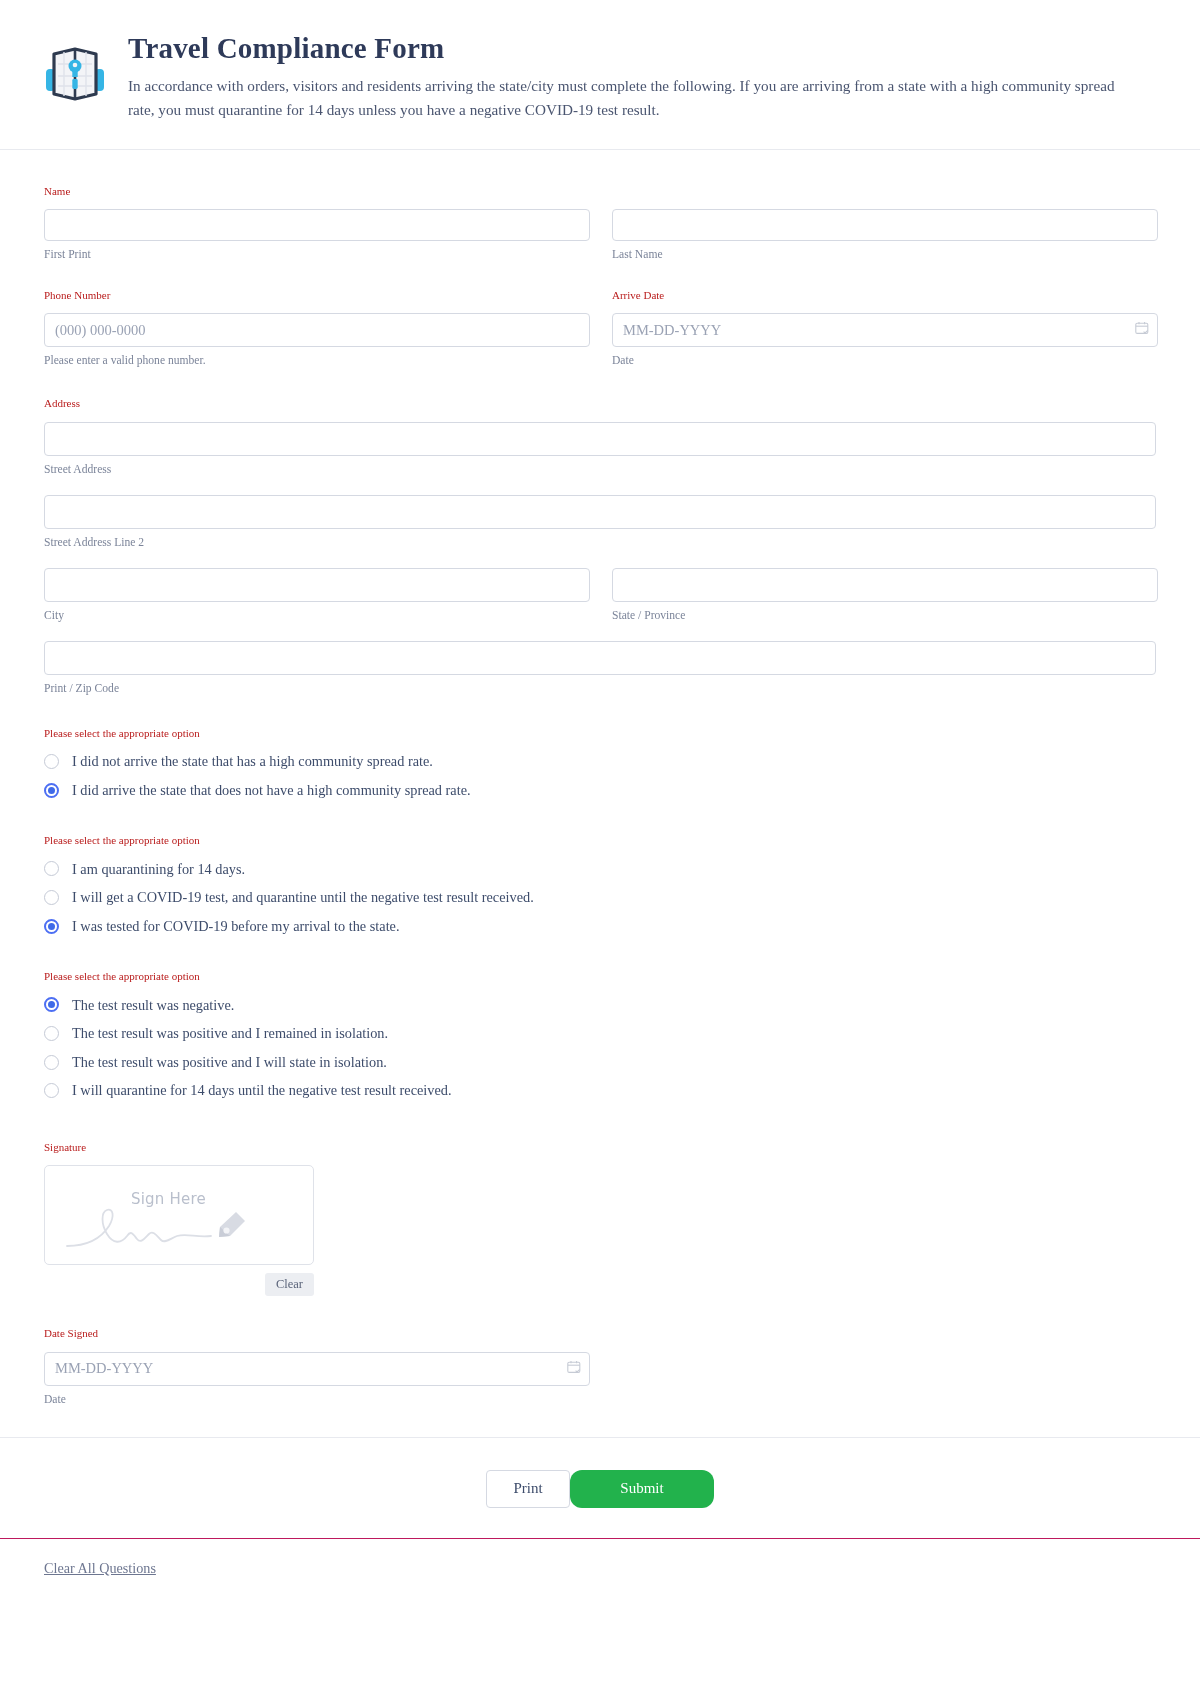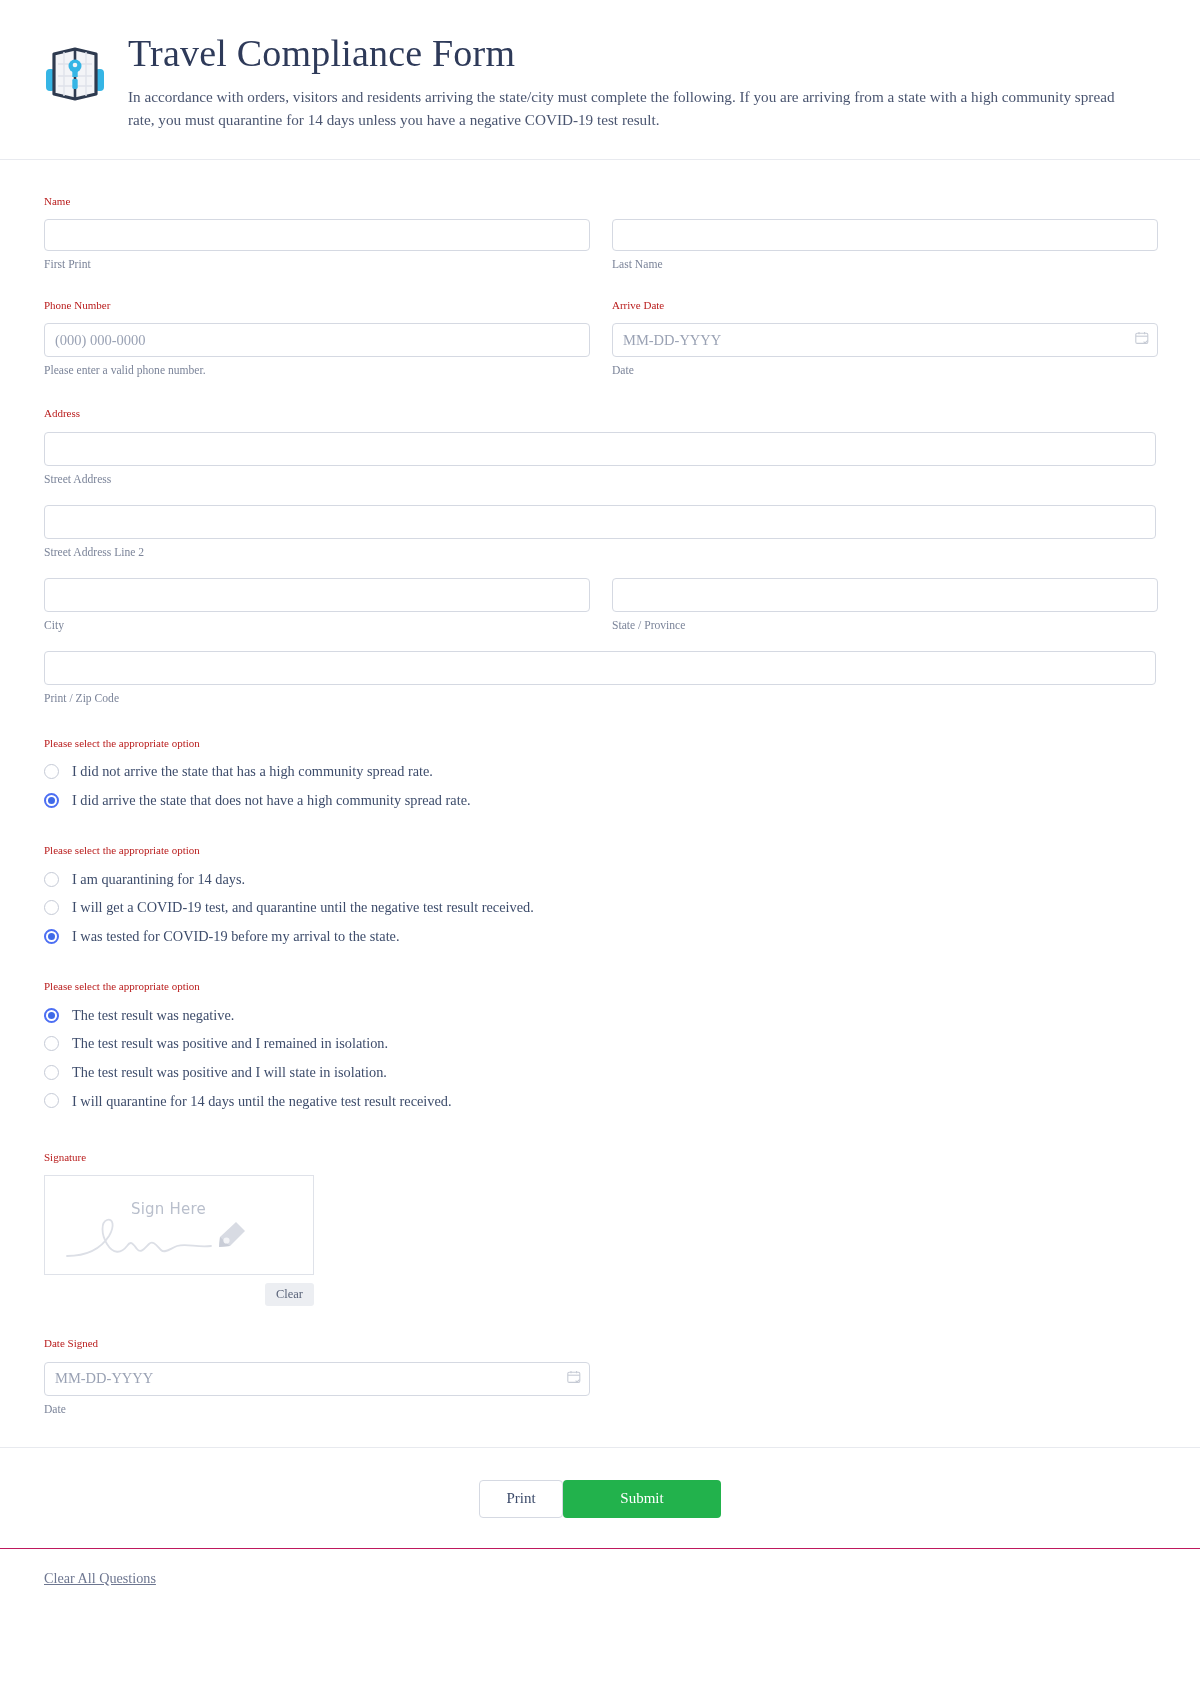--- a/index.html
+++ b/index.html
@@ -20,22 +20,22 @@
     background: #fff;
   }
   .header-icon {
     flex: 0 0 auto;
     width: 62px; height: 72px;
     margin-right: 22px;
     margin-top: 6px;
   }
   .header-text { flex: 1 1 auto; padding-top: 2px; }
   .form-title {
-    font-size: 38px;
-    font-weight: normal;
+    font-size: 29px;
+    font-weight: bold;
     letter-spacing: .2px;
     color: #2e3a59;
     margin: 0 0 10px 0;
     line-height: 1.12;
   }
   .form-desc {
     font-size: 15.2px;
     line-height: 1.52;
     color: #4a5570;
     margin: 0;
@@ -121,21 +121,21 @@
     font-size: 14.3px;
     color: #3d4c6b;
     line-height: 1.3;
   }
 
   
   .sig-block { margin-top: 12px; margin-bottom: 8px; }
   .sig-pad {
     width: 270px; height: 100px;
     border: 1px solid #dfe2e9;
-    border-radius: 0;
+    border-radius: 5px;
     background: #fff;
     position: relative;
     overflow: hidden;
   }
   .sig-here {
     position: absolute;
     left: 86px; top: 24px;
     font-family: "DejaVu Sans", sans-serif;
     font-size: 15px;
     color: #b9bfcc;
@@ -173,23 +173,23 @@
     width: 84px; height: 38px;
     border: 1px solid #d5d9e2;
     border-radius: 4px;
     background: #fff;
     font-family: "Liberation Serif", serif;
     font-size: 15px;
     color: #3d4c6b;
     cursor: pointer;
   }
   .btn-submit {
-    width: 158px; height: 38px;
+    width: 144px; height: 38px;
     border: none;
-    border-radius: 4px;
+    border-radius: 12px;
     background: #22b24c;
     font-family: "Liberation Serif", serif;
     font-size: 15px;
     color: #ffffff;
     cursor: pointer;
   }
   .footer-bar {
     border-top: 1px solid #be185d;
     padding: 20px 44px;
     text-decoration: underline;

